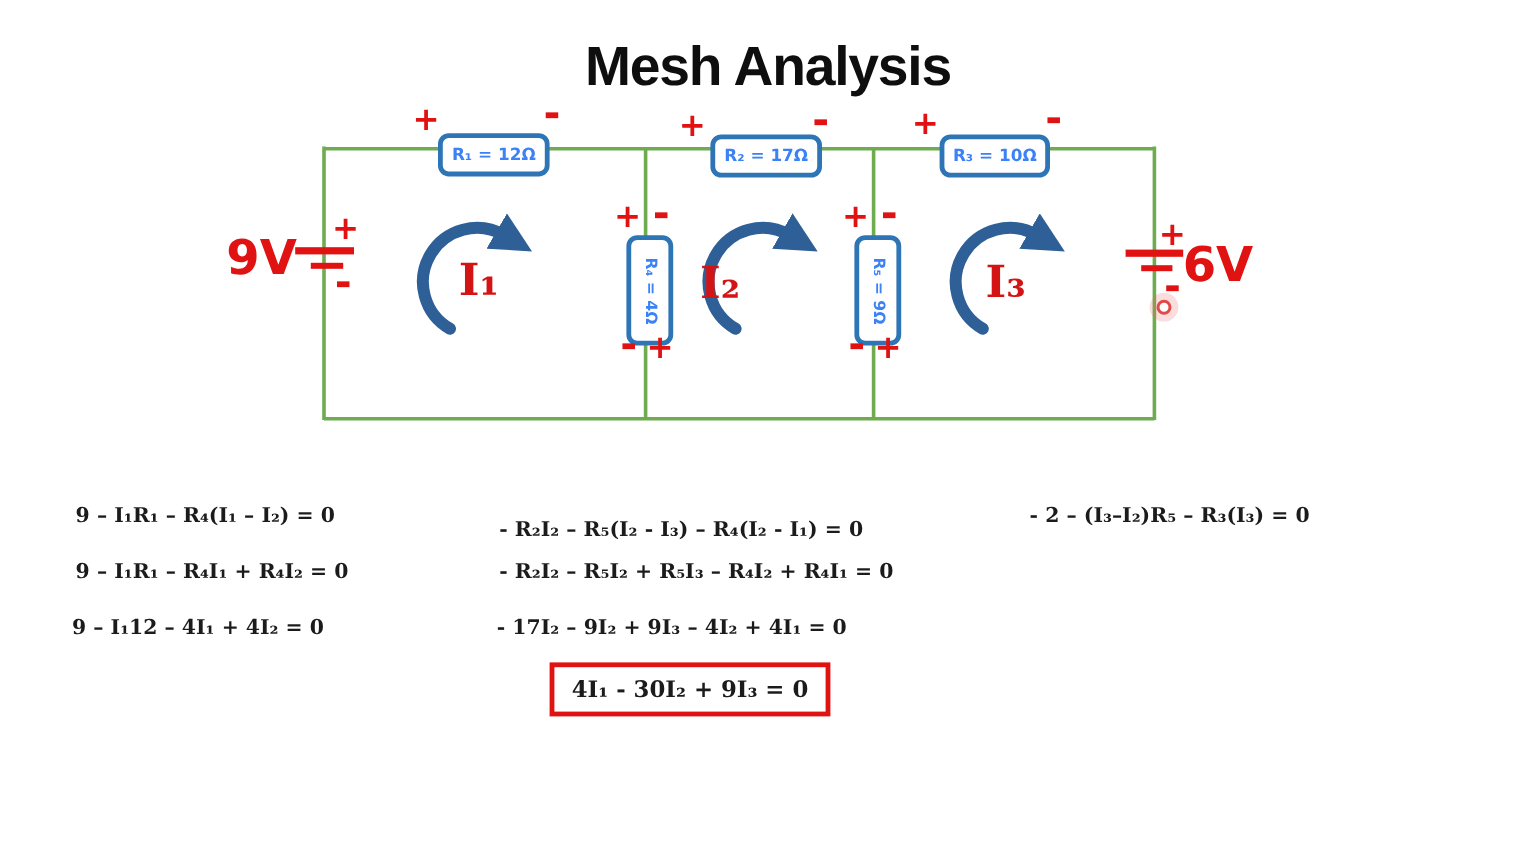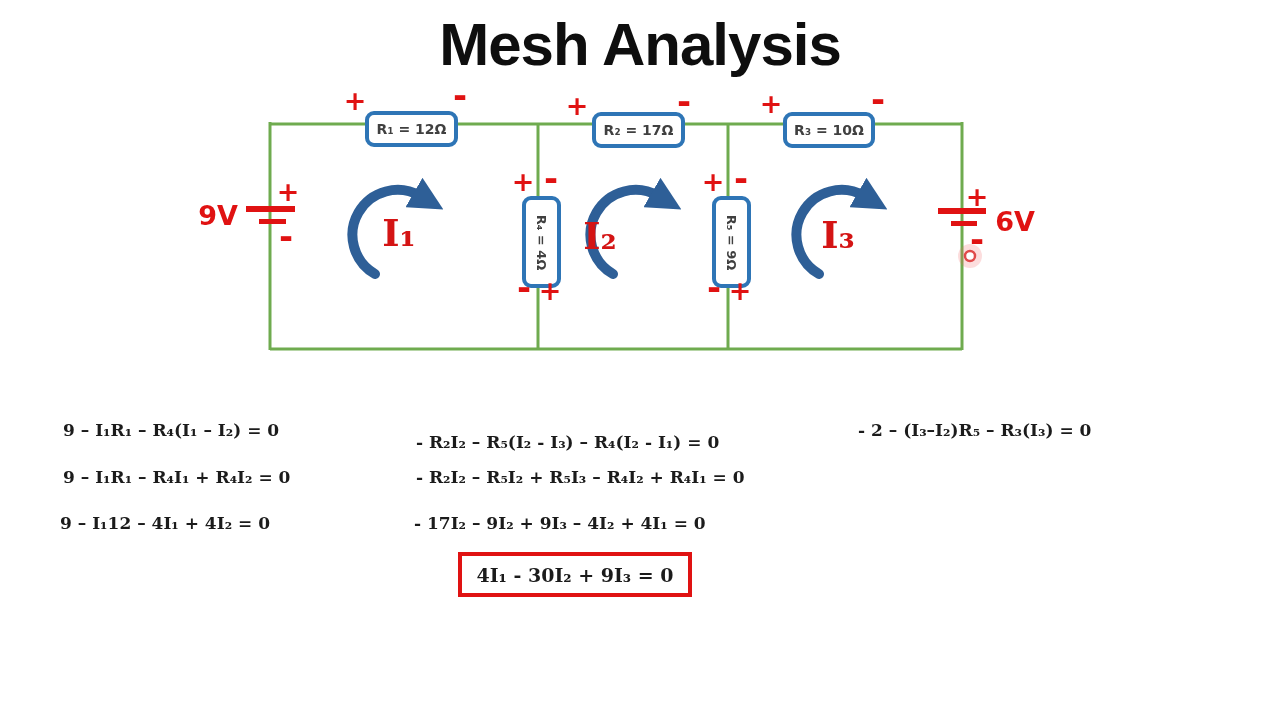--- a/index.html
+++ b/index.html
@@ -1,30 +1,30 @@
 <!DOCTYPE html>
 <html><head>
 <meta charset="utf-8">
 <style>
   html,body{margin:0;padding:0;background:#ffffff;}
   .stage{position:relative;width:1280px;height:720px;background:#ffffff;overflow:hidden;
          font-family:"DejaVu Sans",sans-serif;}
   svg.circuit{position:absolute;left:0;top:0;z-index:1;}
-  .title{position:absolute;left:0;top:10px;width:1280px;text-align:center;
-         font-family:"Liberation Sans",sans-serif;font-weight:bold;font-size:60px;
+  .title{position:absolute;left:0;top:28px;width:1280px;text-align:center;
+         font-family:"Liberation Sans",sans-serif;font-weight:bold;font-size:46px;
          color:#0e0e0e;letter-spacing:-1px;z-index:2;}
   .rbox{position:absolute;background:#ffffff;border:4px solid #2e75b6;border-radius:9px;
         display:flex;align-items:center;justify-content:center;z-index:3;
-        font-family:"DejaVu Sans",sans-serif;font-weight:bold;font-size:14px;color:#404040;}
+        font-family:"DejaVu Sans",sans-serif;font-weight:bold;font-size:14px;color:#3b82f6;}
   .rbox.vert span{transform:rotate(90deg);white-space:nowrap;font-size:13px;}
   .sign{position:absolute;transform:translate(-50%,-50%);color:#e01212;font-weight:bold;
         font-size:27px;line-height:1;z-index:4;font-family:"DejaVu Sans",sans-serif;}
   .sign.minus{font-size:34px;}
   .srclabel{position:absolute;transform:translate(-50%,-50%);color:#e01212;font-weight:bold;
-        font-size:27px;line-height:1;z-index:4;font-family:"DejaVu Sans",sans-serif;}
+        font-size:40px;line-height:1;z-index:4;font-family:"DejaVu Sans",sans-serif;}
   .meshlabel{position:absolute;transform:translate(-50%,-50%);color:#d41414;font-weight:bold;
         font-size:37px;line-height:1;z-index:4;
         font-family:"DejaVu Serif","DejaVu Sans",serif;}
   .eq{position:absolute;font-family:"DejaVu Serif","DejaVu Sans",serif;font-weight:bold;
       font-size:17px;color:#1b1b1b;white-space:nowrap;line-height:26px;z-index:2;}
   .result-box{position:absolute;height:37px;border:4px solid #e01212;display:flex;
       align-items:center;justify-content:center;z-index:2;background:#ffffff;}
   .result-box .eq-text{font-family:"DejaVu Serif","DejaVu Sans",serif;font-weight:bold;
       font-size:19px;color:#1b1b1b;white-space:nowrap;}
 </style>

